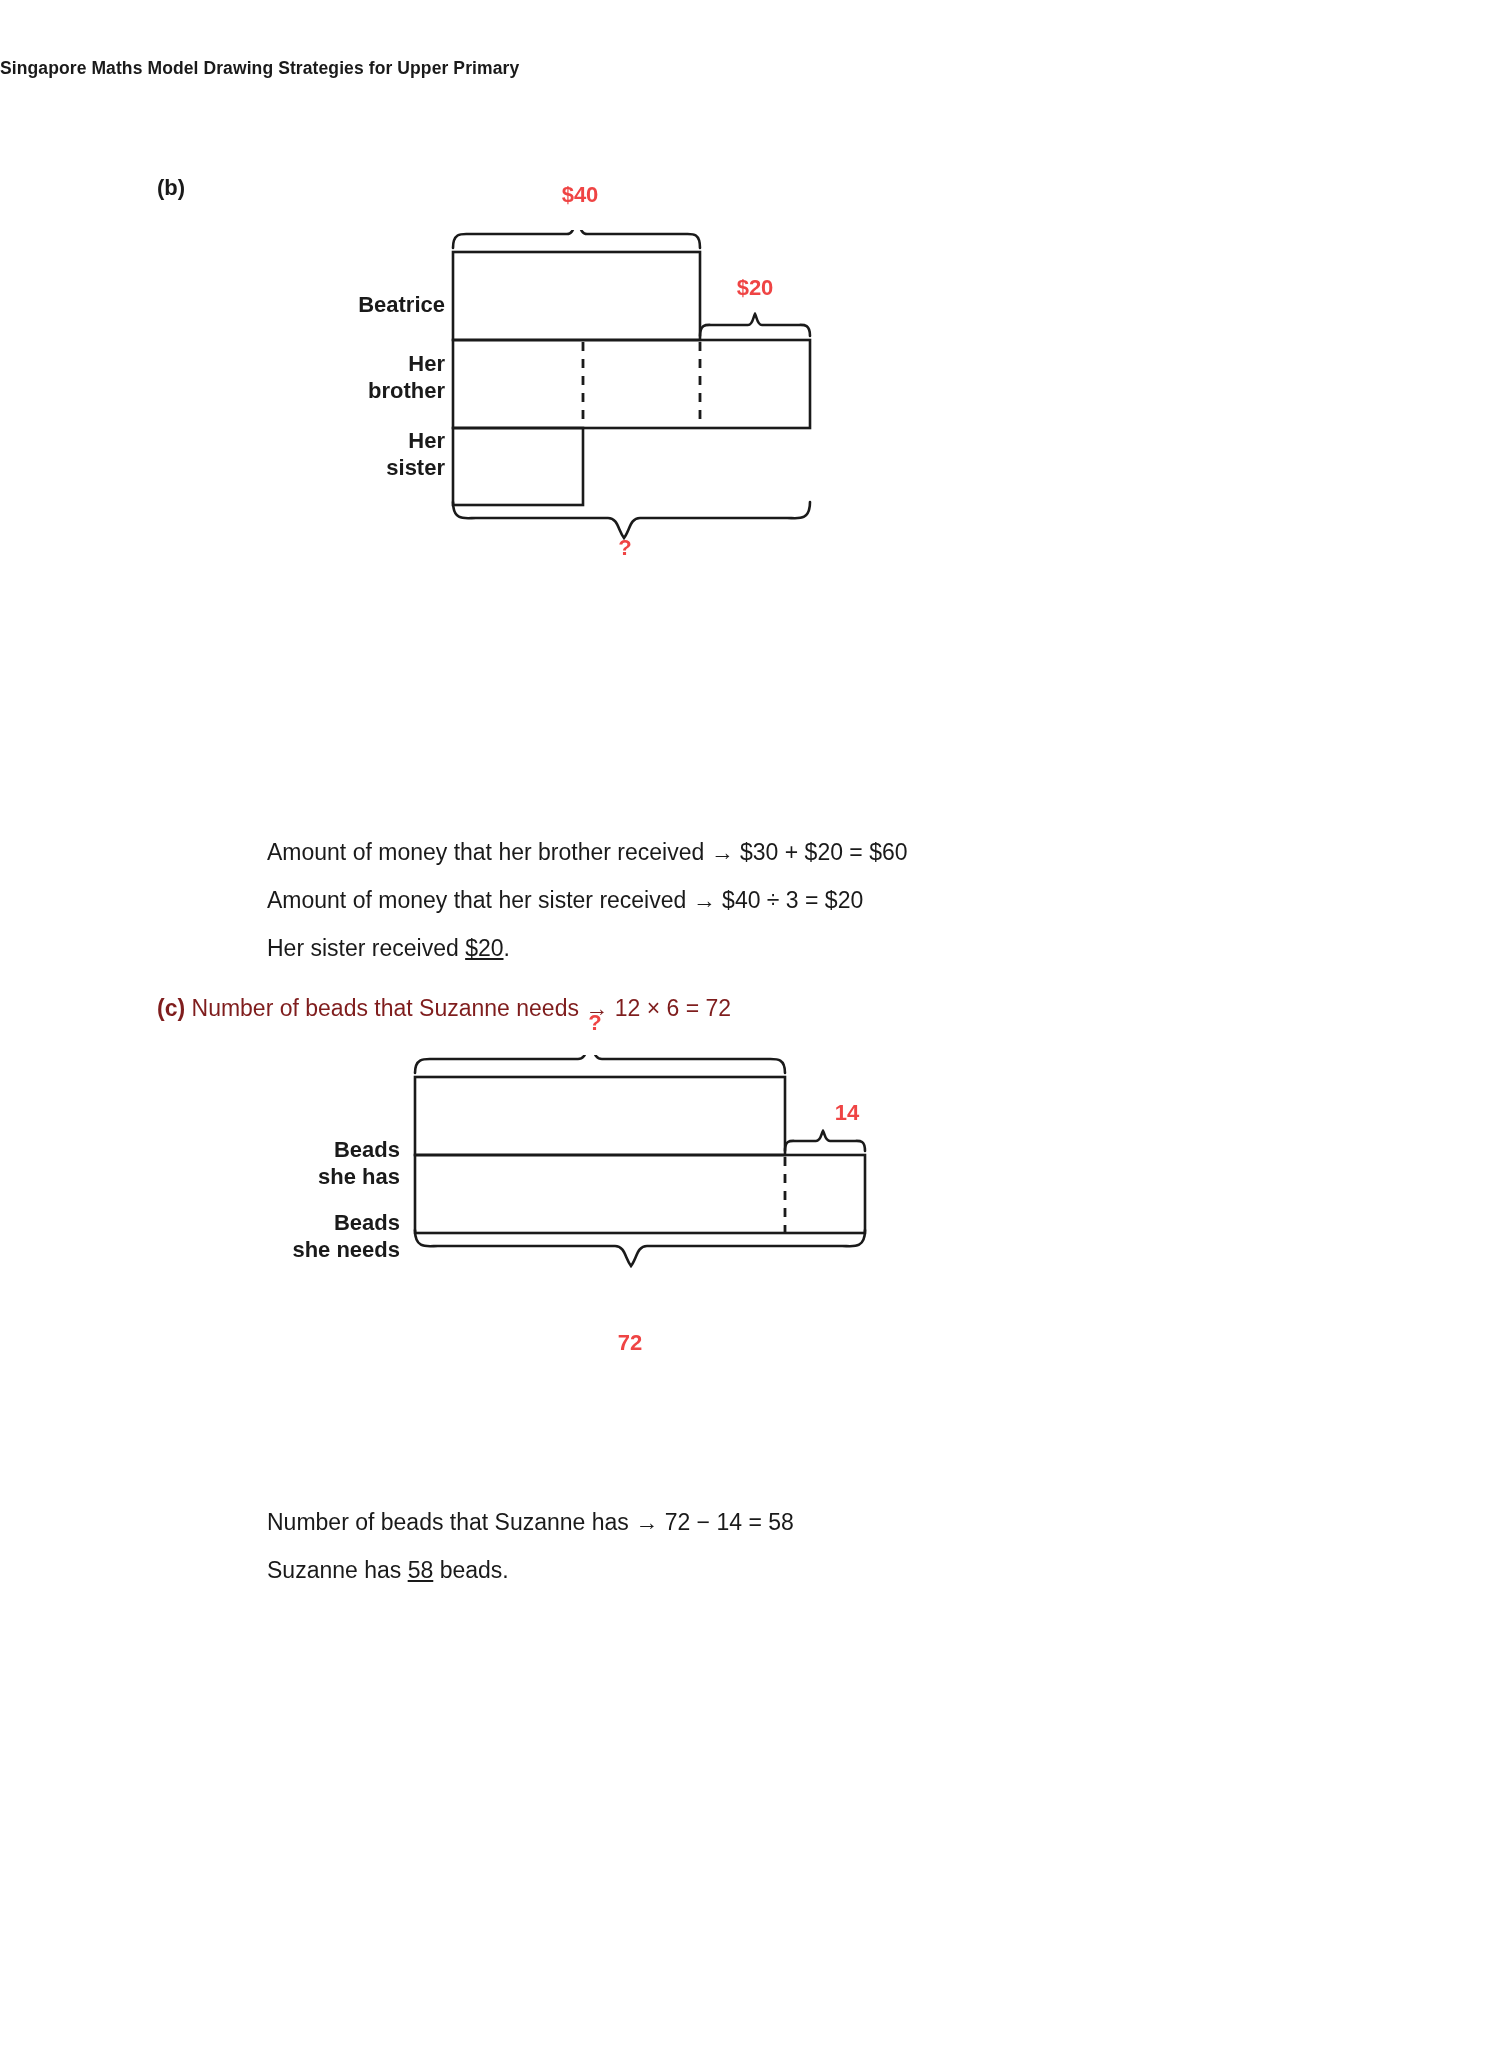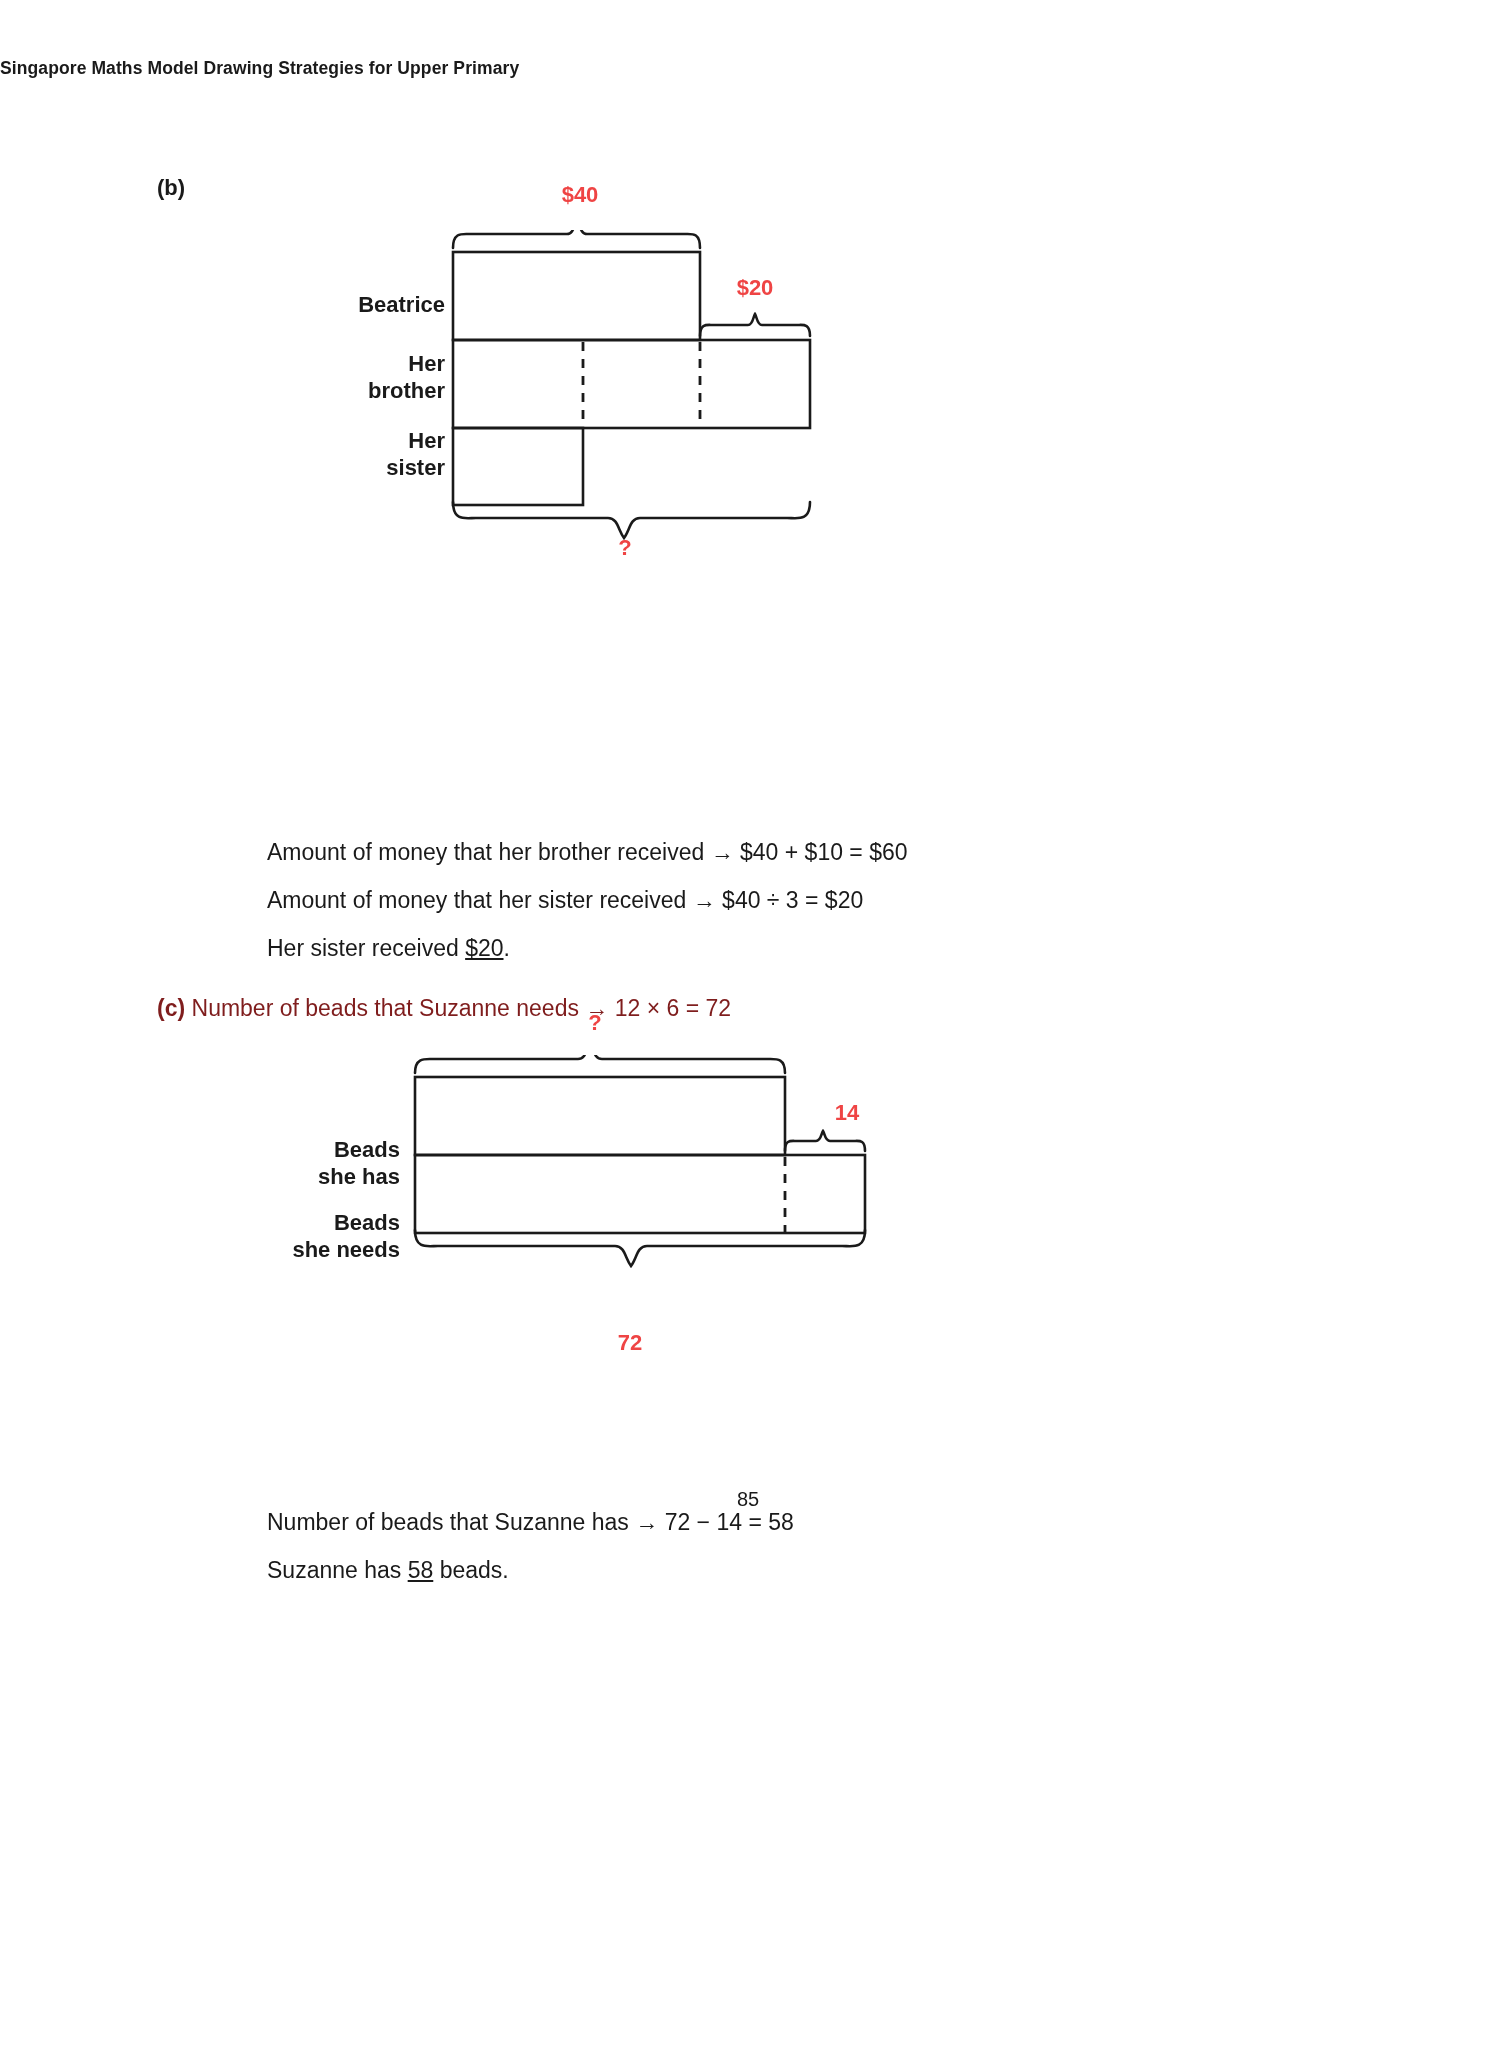--- a/index.html
+++ b/index.html
@@ -150,21 +150,21 @@
 
       <path d="M 453 18 C 453 2 462 4 470 4 L 567 4 C 574 4 574 -6 577 -10 C 580 -6 580 4 587 4 L 684 4 C 692 4 700 2 700 18" fill="none" stroke="#1a1a1a" stroke-width="2.6" stroke-linecap="round"></path>
 
       <path d="M 700 106 C 700 93 707 95 713 95 L 748 95 C 753 95 753 87 755 84 C 757 87 757 95 762 95 L 797 95 C 803 95 810 93 810 106" fill="none" stroke="#1a1a1a" stroke-width="2.6" stroke-linecap="round"></path>
 
       <path d="M 453 272 C 453 292 466 288 476 288 L 608 288 C 618 288 618 300 624 308 C 630 300 630 288 640 288 L 787 288 C 797 288 810 292 810 272" fill="none" stroke="#1a1a1a" stroke-width="2.6" stroke-linecap="round"></path>
     </svg>
   </div>
 
   <div class="text-block text-block-1">
-    <div>Amount of money that her brother received → $40 + $10 = $60</div>
+    <div>Amount of money that her brother received → $30 + $20 = $60</div>
     <div>Amount of money that her sister received → $40 ÷ 3 = $20</div>
     <div>Her sister received <span class="ul">$20</span>.</div>
   </div>
 
   <div class="part-c-line">
     <span class="tag">(c)</span>
     <span>Number of beads that Suzanne needs → 12 × 6 = 72</span>
   </div>
 
   <div class="diagram diagram-c">
@@ -203,15 +203,14 @@
 
       <path d="M 415 175 C 415 195 428 191 438 191 L 615 191 C 625 191 625 203 631 211 C 637 203 637 191 647 191 L 842 191 C 852 191 865 195 865 175" fill="none" stroke="#1a1a1a" stroke-width="2.6" stroke-linecap="round"></path>
     </svg>
   </div>
 
   <div class="text-block text-block-2">
     <div>Number of beads that Suzanne has → 72 − 14 = 58</div>
     <div>Suzanne has <span class="ul">58</span> beads.</div>
   </div>
 
-  <div class="page-number">85</div>
 
 </div>
 
 </body></html>

